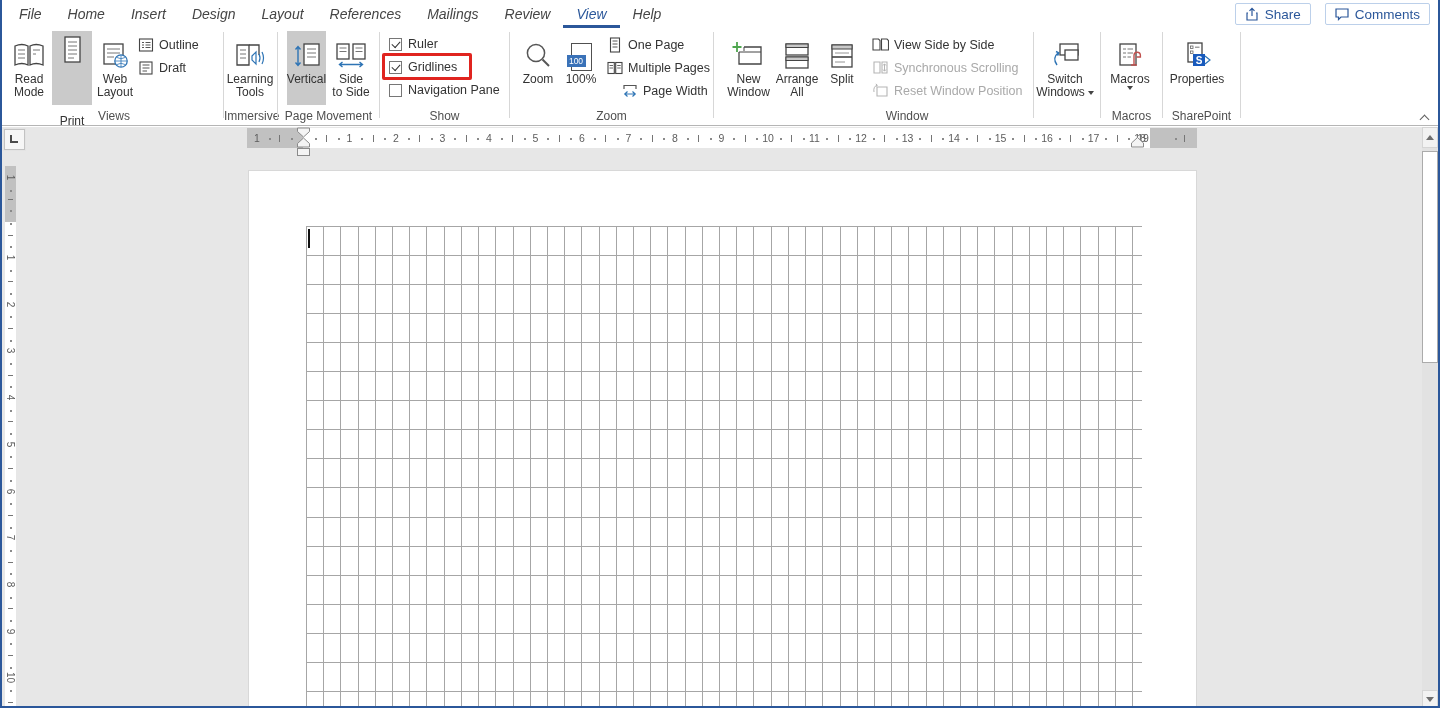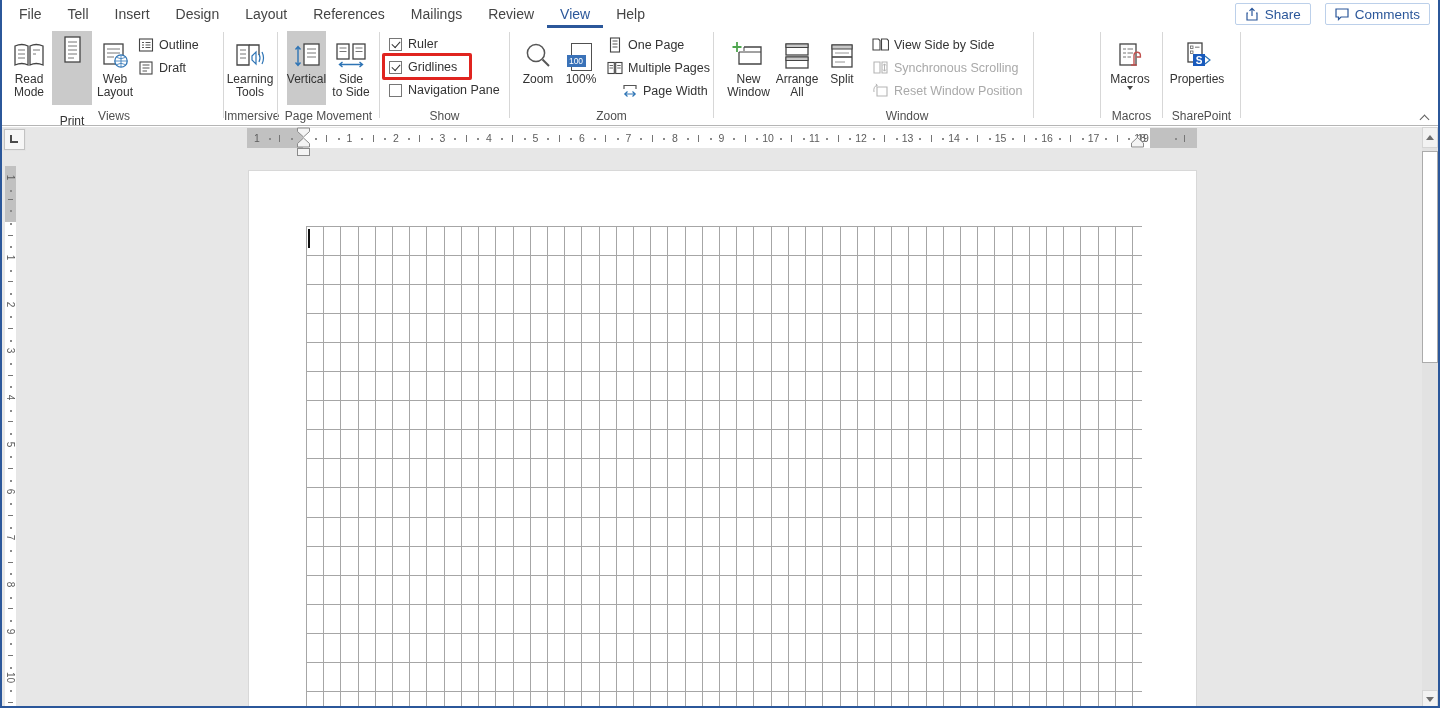--- a/index.html
+++ b/index.html
@@ -7,21 +7,21 @@
   body{font-family:"Liberation Sans",sans-serif;background:#fff;}
   .app{position:relative;width:1440px;height:708px;overflow:hidden;background:#fff;}
   .frame{position:absolute;background:var(--accent);z-index:50;}
   .frame.l{left:0;top:0;width:2px;height:708px;}
   .frame.r{right:0;top:0;width:2px;height:708px;}
   .frame.b{left:0;bottom:0;width:1440px;height:2px;}
 
   
   .menubar{position:absolute;left:0;top:0;width:1440px;height:28px;background:#fff;display:flex;align-items:stretch;}
   .mtabs{display:flex;padding-left:6px;}
-  .mtab{display:flex;align-items:center;padding:12px 13px;font-size:14px;color:#454545;cursor:default;}
+  .mtab{display:flex;align-items:center;padding:12px 13px;font-size:14px;color:#454545;cursor:default;font-style:italic;}
   .mtab.active{color:var(--accent);box-shadow:inset 0 -3px 0 var(--accent);}
   .tellme{display:flex;align-items:center;margin-left:30px;color:#5e5e5e;font-size:14px;gap:9px;}
   .topbtns{position:absolute;right:10px;top:3px;display:flex;gap:14px;}
   .topbtn{display:flex;align-items:center;gap:6px;height:22px;padding:0 9px;border:1px solid #bcd0ea;border-radius:2px;color:var(--accent);font-size:13.5px;background:#fff;}
 
   
   .ribbon{position:absolute;left:0;top:28px;width:1440px;height:98px;background:#fff;border-bottom:1px solid #b5b5b5;}
   .gdiv{position:absolute;top:4px;height:86px;width:1px;background:#d7d7d7;}
   .glabel{position:absolute;top:82px;height:13px;font-size:12px;color:#4f4f4f;text-align:center;line-height:13px;}
   .bigbtn{position:absolute;top:3px;height:74px;display:flex;flex-direction:column;align-items:center;cursor:default;}
@@ -81,21 +81,21 @@
   svg{display:block;}
 </style>
 </head>
 <body>
 
 <div class="app">
 
   <div class="menubar">
     <div class="mtabs">
         <div class="mtab">File</div>
-        <div class="mtab">Tell</div>
+        <div class="mtab">Home</div>
         <div class="mtab">Insert</div>
         <div class="mtab">Design</div>
         <div class="mtab">Layout</div>
         <div class="mtab">References</div>
         <div class="mtab">Mailings</div>
         <div class="mtab">Review</div>
         <div class="mtab active">View</div>
         <div class="mtab">Help</div>
       </div>
     <div class="topbtns">
@@ -358,20 +358,36 @@
     <div class="smallitem disabled" style="left:872px;top:54px;">
       <span>
         <svg width="17" height="15" viewBox="0 0 17 15">
             <path d="M5 4 H15 V13 H5 Z" fill="#fff" stroke="#b5b5b5" stroke-width="1.1"></path>
             <path d="M2 9 Q1 4 5 2 M3.8 1 L5.3 2 L4.3 3.6" fill="none" stroke="#b5b5b5" stroke-width="1"></path>
           </svg>
       </span>
       <span>Reset Window Position</span>
     </div>
     <div class="gdiv" style="left:1033px;"></div>
+    <div class="bigbtn" style="left:1036px;width:58px;">
+      <span class="bicon">
+        <svg width="34" height="30" viewBox="0 0 34 30">
+            <rect x="12" y="3" width="18" height="11" fill="#fff" stroke="#444" stroke-width="1.3"></rect>
+            <rect x="17" y="9" width="13" height="10" fill="#fff" stroke="#444" stroke-width="1.3"></rect>
+            <path d="M9 24 Q4 17 10 12 M8 10.5 L10.8 11.8 L9.6 14.6" fill="none" stroke="#2e74b5" stroke-width="1.4"></path>
+          </svg>
+      </span>
+      <span class="blbl">
+        <span>Switch</span>
+        <span class="lrow">
+            <span>Windows</span>
+            <span class="dd"></span>
+          </span>
+      </span>
+    </div>
     <div class="glabel" style="left:714px;width:386px;">Window</div>
     <div class="gdiv" style="left:1100px;"></div>
 
     <div class="bigbtn" style="left:1106px;width:48px;">
       <span class="bicon">
         <svg width="30" height="30" viewBox="0 0 30 30">
             <rect x="5" y="3" width="16" height="21" fill="#fff" stroke="#444" stroke-width="1.3"></rect>
             <path d="M8 8 H11 M8 12 H11 M8 16 H11 M12.5 8 H18 M12.5 12 H18 M12.5 16 H16" stroke="#666" stroke-width="0.9"></path>
             <path d="M19 24 V14.5 a3.2 3.2 0 0 1 6.4 0 V16 h-4" fill="none" stroke="#c0504d" stroke-width="1.4"></path>
             <path d="M16 24 h6" stroke="#c0504d" stroke-width="1.4"></path>

